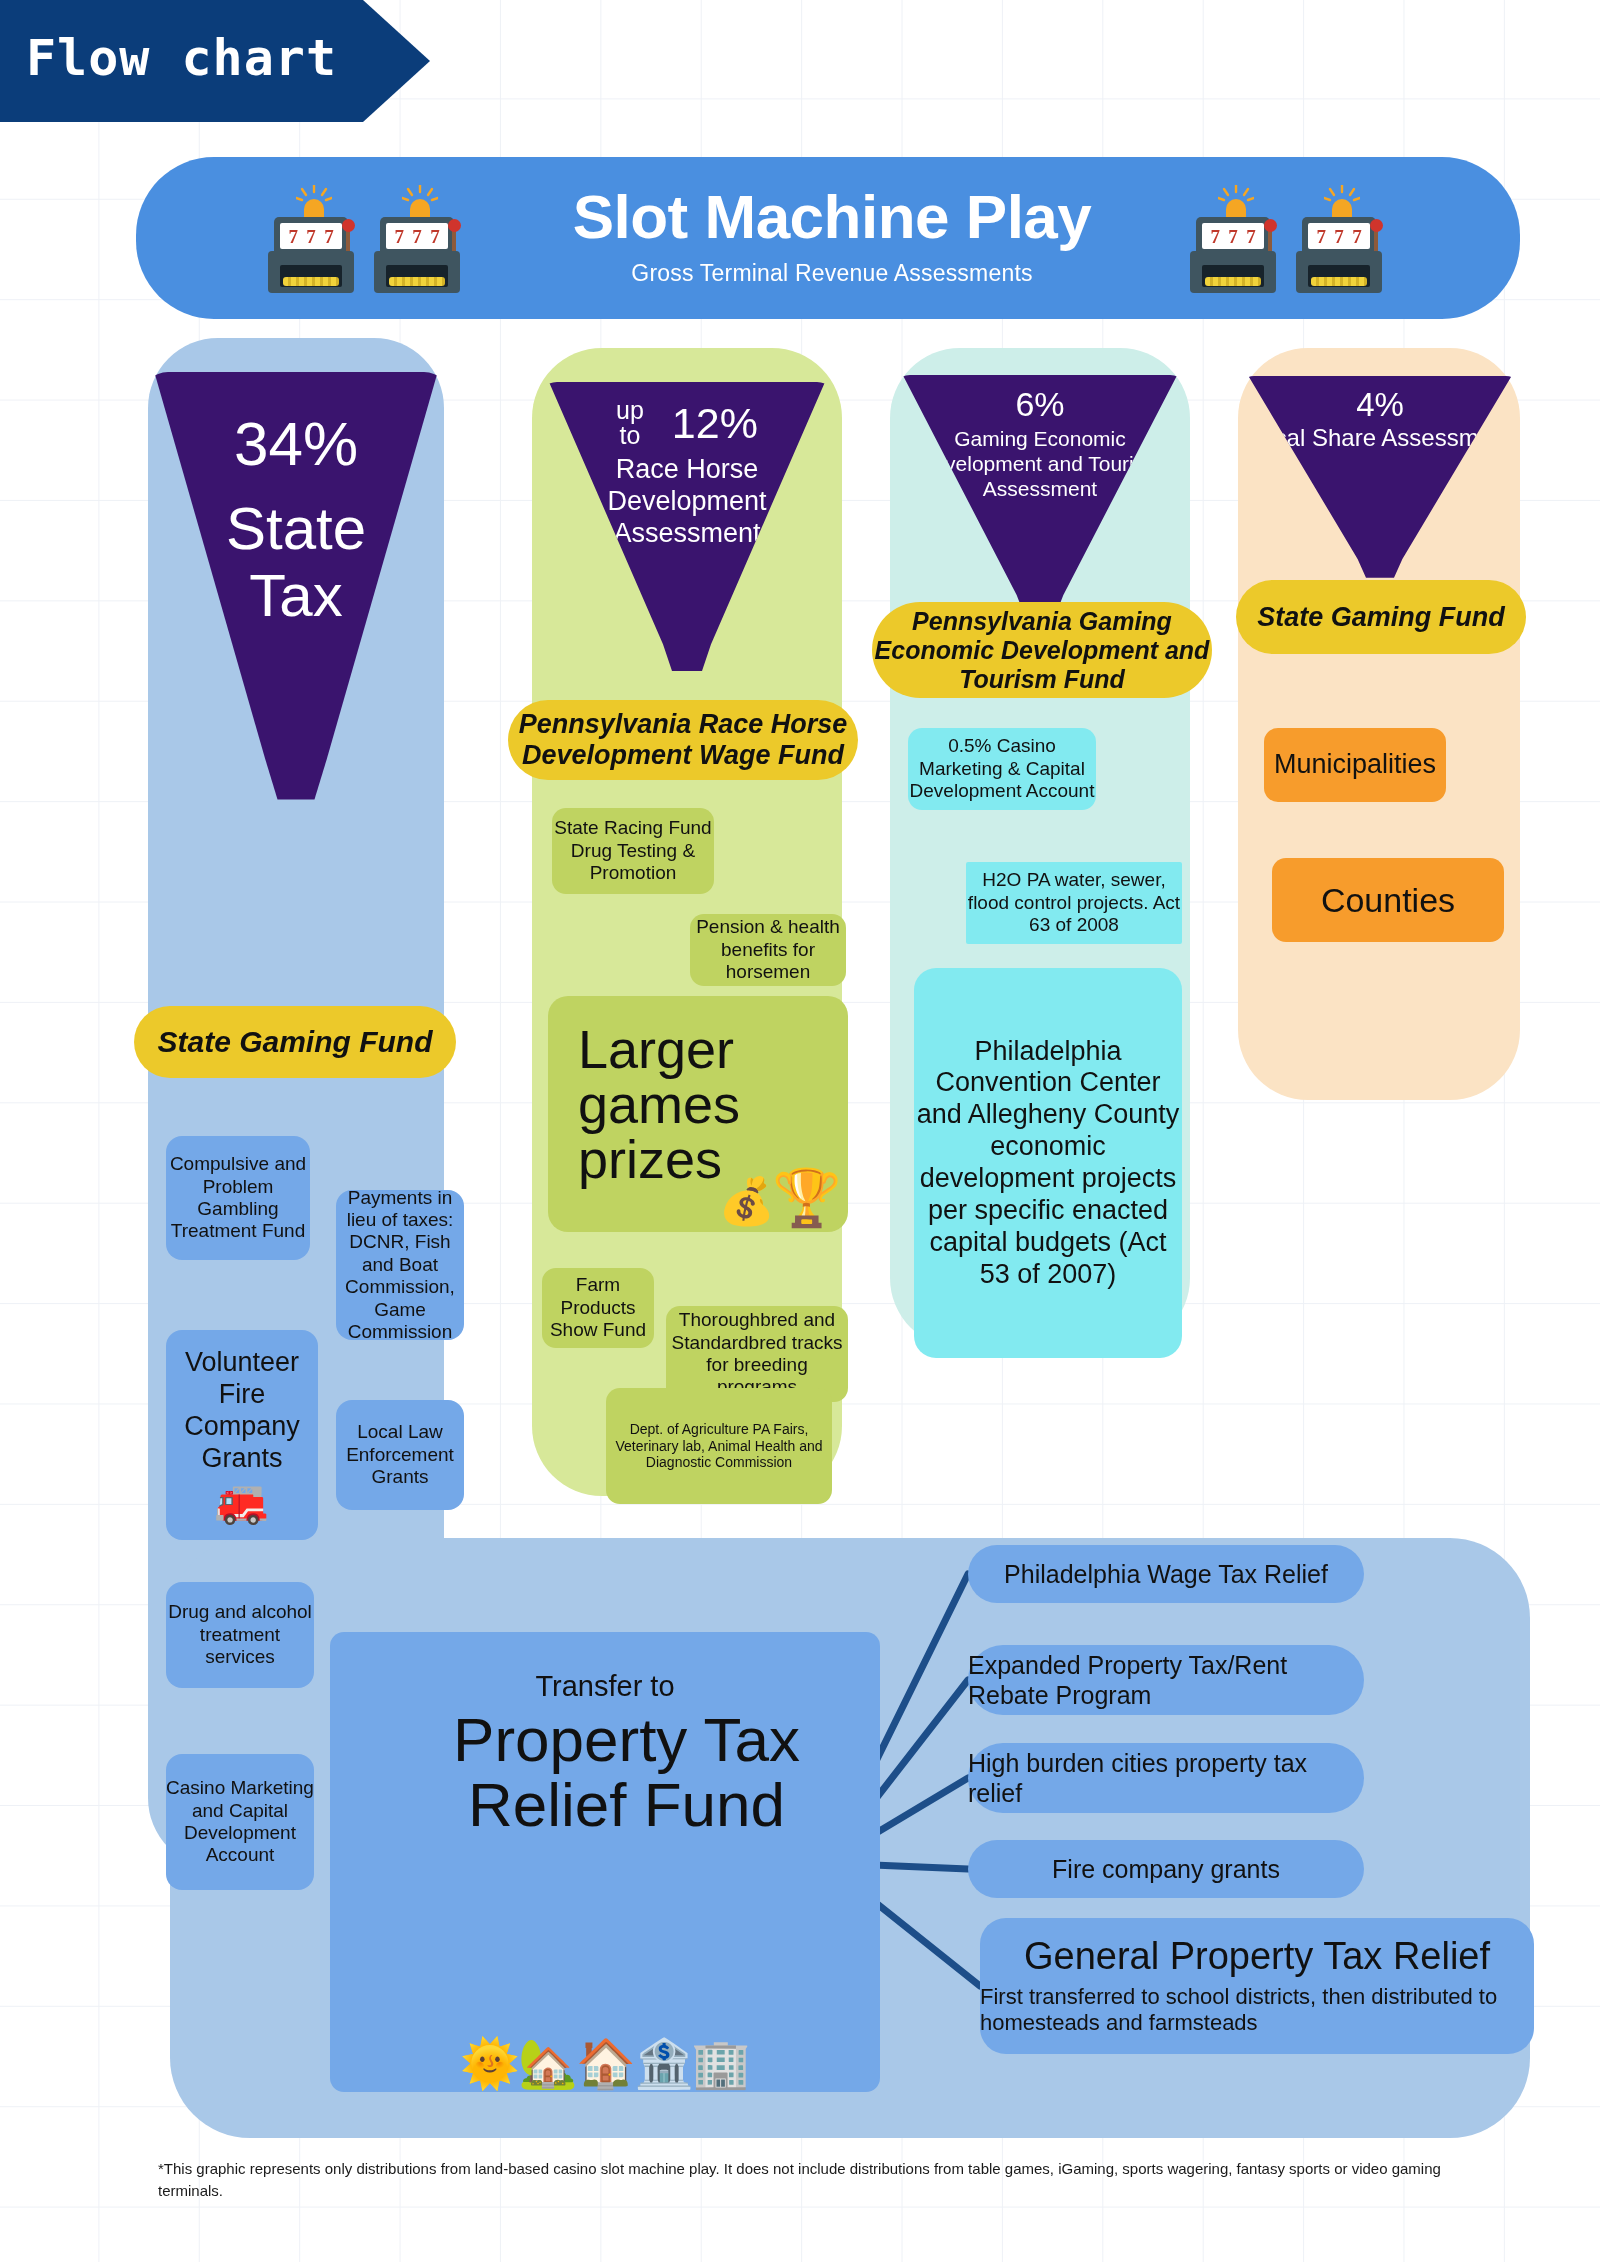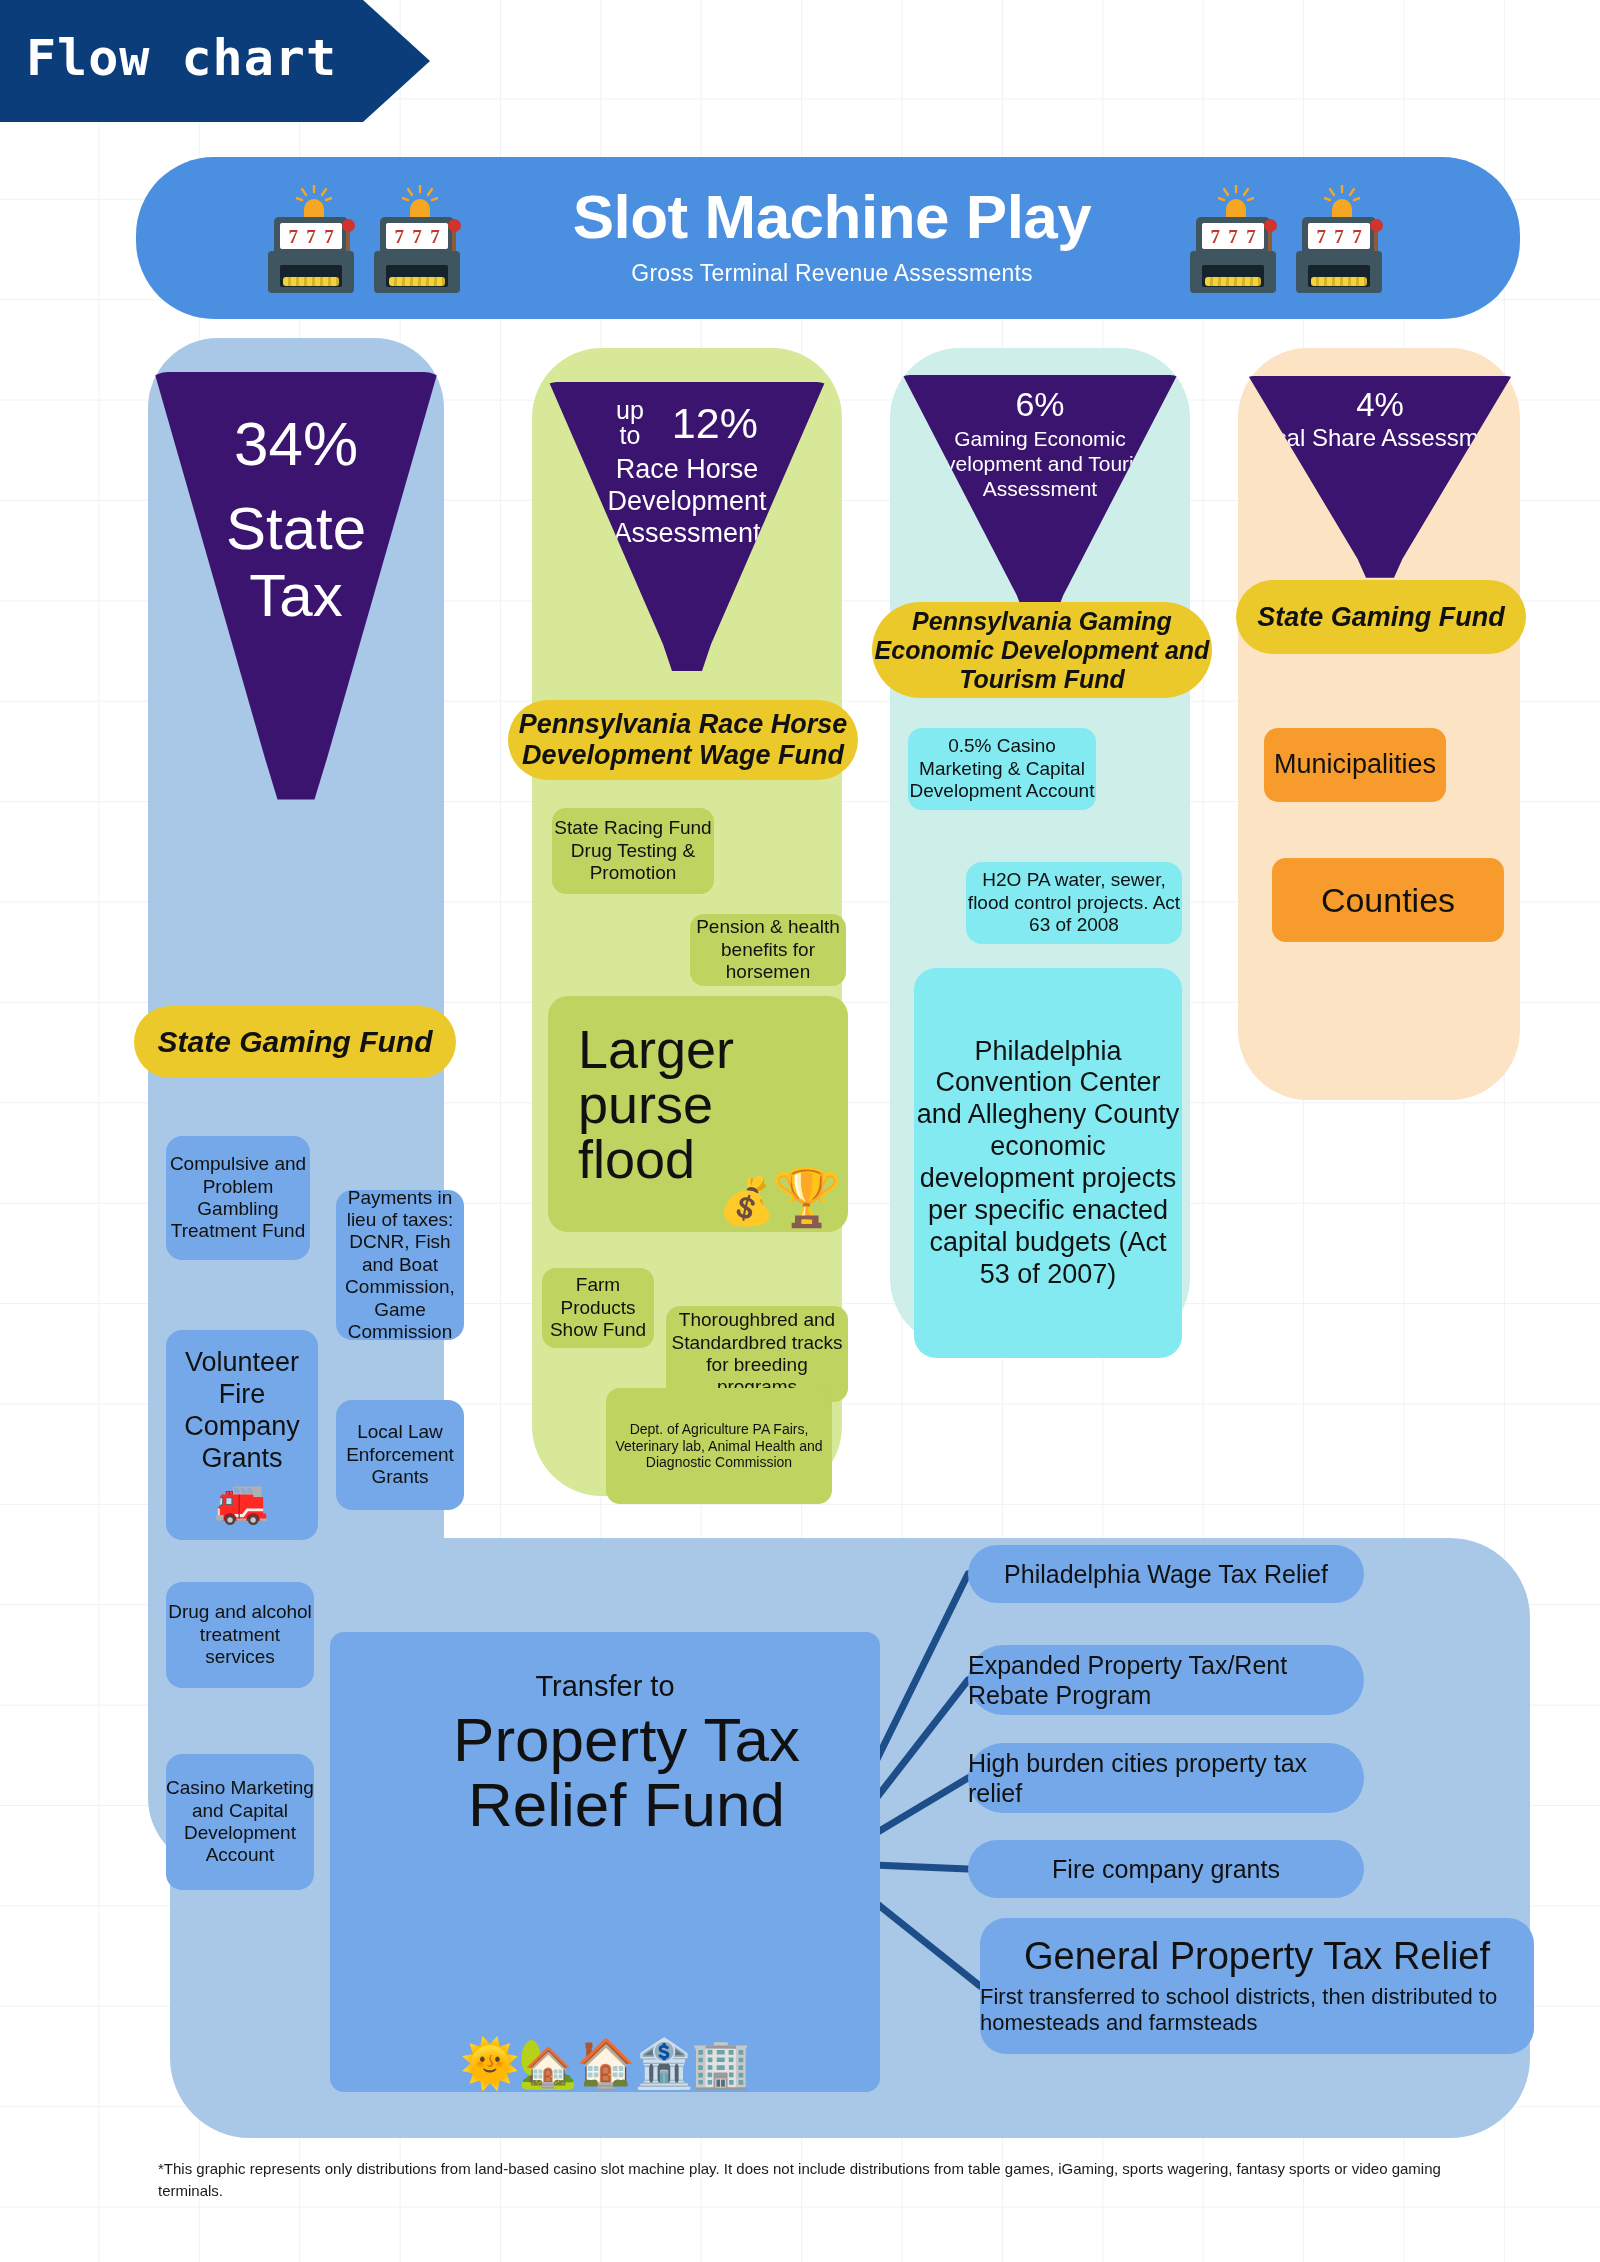--- a/index.html
+++ b/index.html
@@ -183,21 +183,21 @@
     position: absolute; left: 30px; top: 26px; width: 160px;
   }
   #c2n3 .art { position: absolute; right: 6px; bottom: 6px; font-size: 56px; line-height: 1; }
   #c2n3 .art2 { position: absolute; left: 170px; bottom: 8px; font-size: 46px; line-height: 1; }
   #c2n4 { left: 542px; top: 1268px; width: 112px; height: 80px;  font-size: 19px; border-radius: 14px; }
   #c2n5 { left: 666px; top: 1290px; width: 182px; height: 96px;  font-size: 19px; border-radius: 14px; margin-top: 16px; }
   #c2n6 { left: 606px; top: 1388px; width: 226px; height: 116px; font-size: 14px; border-radius: 14px; }
 
   
   #c3n1 { left: 908px; top: 728px;  width: 188px; height: 82px;  font-size: 19px; border-radius: 14px; }
-  #c3n2 { left: 966px; top: 862px;  width: 216px; height: 82px;  font-size: 19px; border-radius: 16px; }
+  #c3n2 { left: 966px; top: 862px;  width: 216px; height: 82px;  font-size: 19px; border-radius: 2px; }
   #c3n3 { left: 914px; top: 968px;  width: 268px; height: 390px; font-size: 27px; border-radius: 22px; }
 
   
   #c4n1 { left: 1264px; top: 728px;  width: 182px; height: 74px; font-size: 27px; border-radius: 14px; }
   #c4n2 { left: 1272px; top: 858px;  width: 232px; height: 84px; font-size: 34px; border-radius: 14px; }
 
   
   #ptrf {
     position: absolute; left: 170px; top: 1538px;
     width: 1360px; height: 600px;
@@ -402,21 +402,21 @@
     <span>Volunteer Fire Company Grants</span>
     <span class="fire">🚒</span>
   </div>
   <div class="node n-blue" id="c1n4">Local Law Enforcement Grants</div>
   <div class="node n-blue" id="c1n5">Drug and alcohol treatment services</div>
   <div class="node n-blue" id="c1n6">Casino Marketing and Capital Development Account</div>
 
   <div class="node n-green" id="c2n1">State Racing Fund Drug Testing &amp; Promotion</div>
   <div class="node n-green" id="c2n2">Pension &amp; health benefits for horsemen</div>
   <div class="node n-green" id="c2n3">
-    <span class="purse">Larger purse flood</span>
+    <span class="purse">Larger games prizes</span>
     <span class="art">🏆</span>
     <span class="art2">💰</span>
   </div>
   <div class="node n-green" id="c2n4">Farm Products Show Fund</div>
   <div class="node n-green" id="c2n5">Thoroughbred and Standardbred tracks for breeding programs</div>
   <div class="node n-green" id="c2n6">Dept. of Agriculture PA Fairs, Veterinary lab, Animal Health and Diagnostic Commission</div>
 
   <div class="node n-cyan" id="c3n1">0.5% Casino Marketing &amp; Capital Development Account</div>
   <div class="node n-cyan" id="c3n2">H2O PA water, sewer, flood control projects. Act 63 of 2008</div>
   <div class="node n-cyan" id="c3n3">Philadelphia Convention Center and Allegheny County economic development projects per specific enacted capital budgets (Act 53 of 2007)</div>

